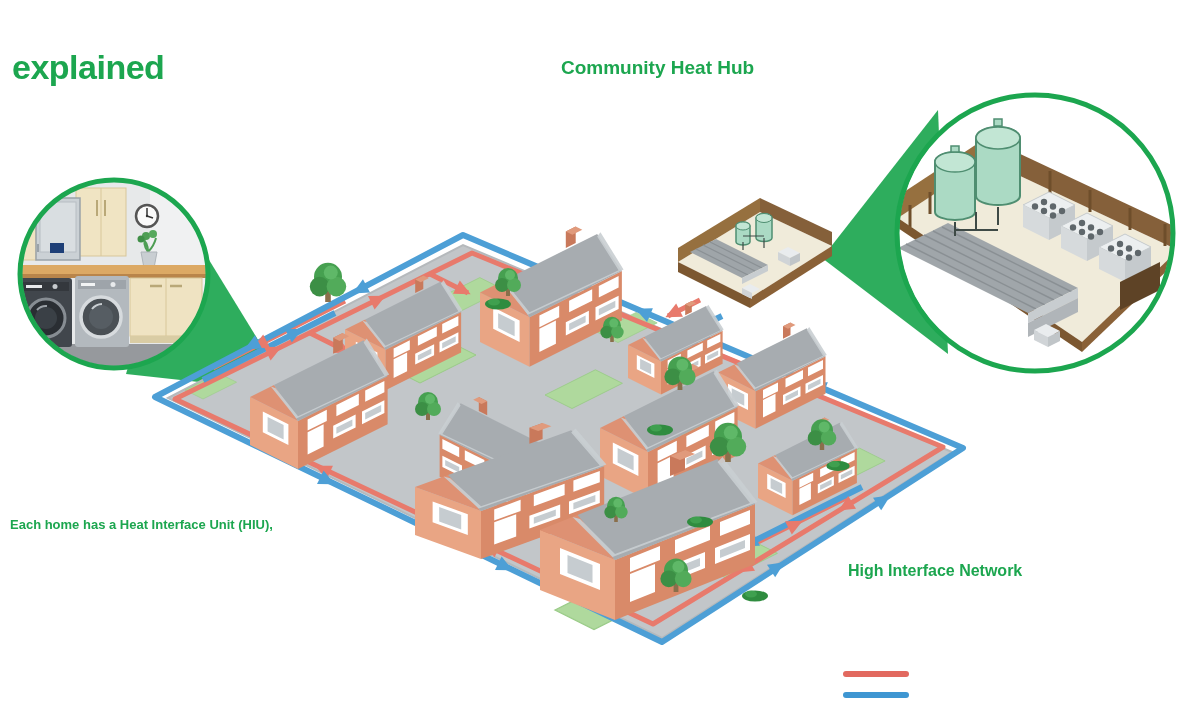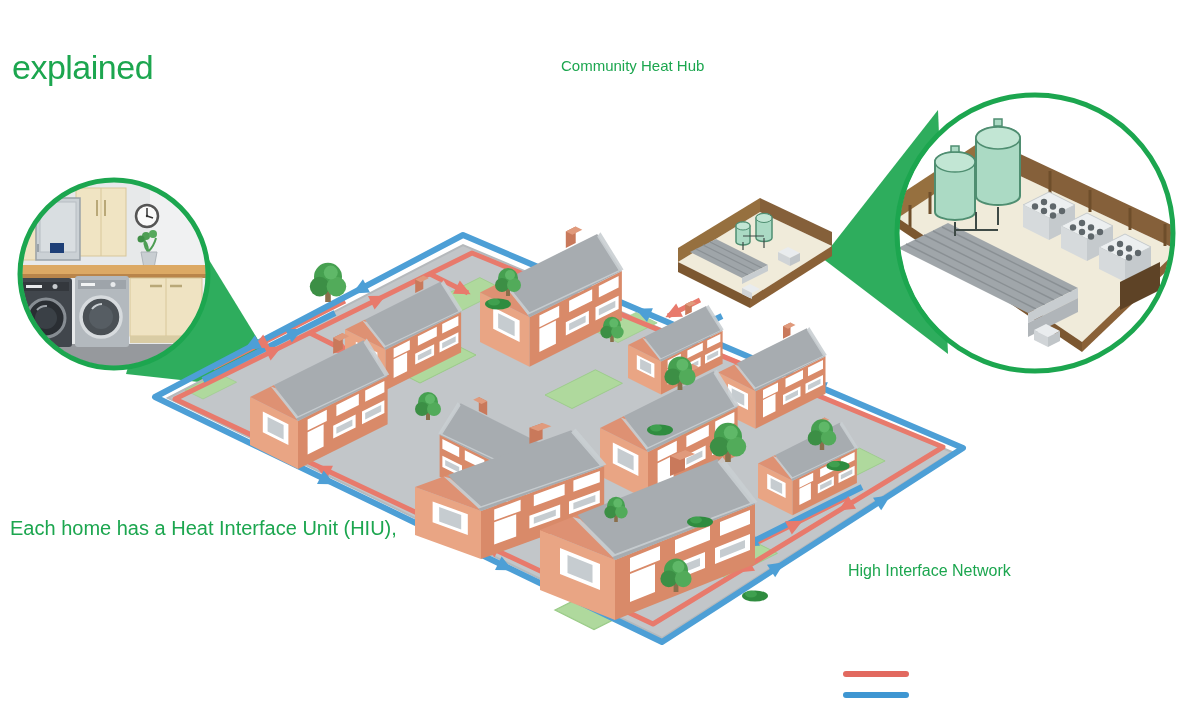--- a/index.html
+++ b/index.html
@@ -1,24 +1,24 @@
 <!DOCTYPE html>
 <html><head>
 <meta charset="utf-8">
 <style>
   html,body{margin:0;padding:0;}
   body{
     width:1180px;height:713px;position:relative;overflow:hidden;
     background:#ffffff;
     font-family:"Liberation Sans","DejaVu Sans",sans-serif;
   }
-  .lbl{position:absolute;font-weight:normal;color:#1CA64F;white-space:nowrap;}
+  .lbl{position:absolute;font-weight:bold;color:#1CA64F;white-space:nowrap;}
   .brand{left:12px;top:48px;font-size:34px;letter-spacing:-0.5px;}
-  .hub-label{left:561px;top:57px;font-size:15px;}
-  .hiu-label{left:10px;top:517px;font-size:20px;}
+  .hub-label{left:561px;top:57px;font-size:19px;}
+  .hiu-label{left:10px;top:517px;font-size:13px;}
   .net-label{left:848px;top:562px;font-size:16px;}
   #scene{position:absolute;left:0;top:0;}
   #legend{position:absolute;left:843px;top:666px;}
 </style>
 </head>
 <body>
 
 <svg id="scene" width="1180" height="713" viewBox="0 0 1180 713">
   <defs>
 

